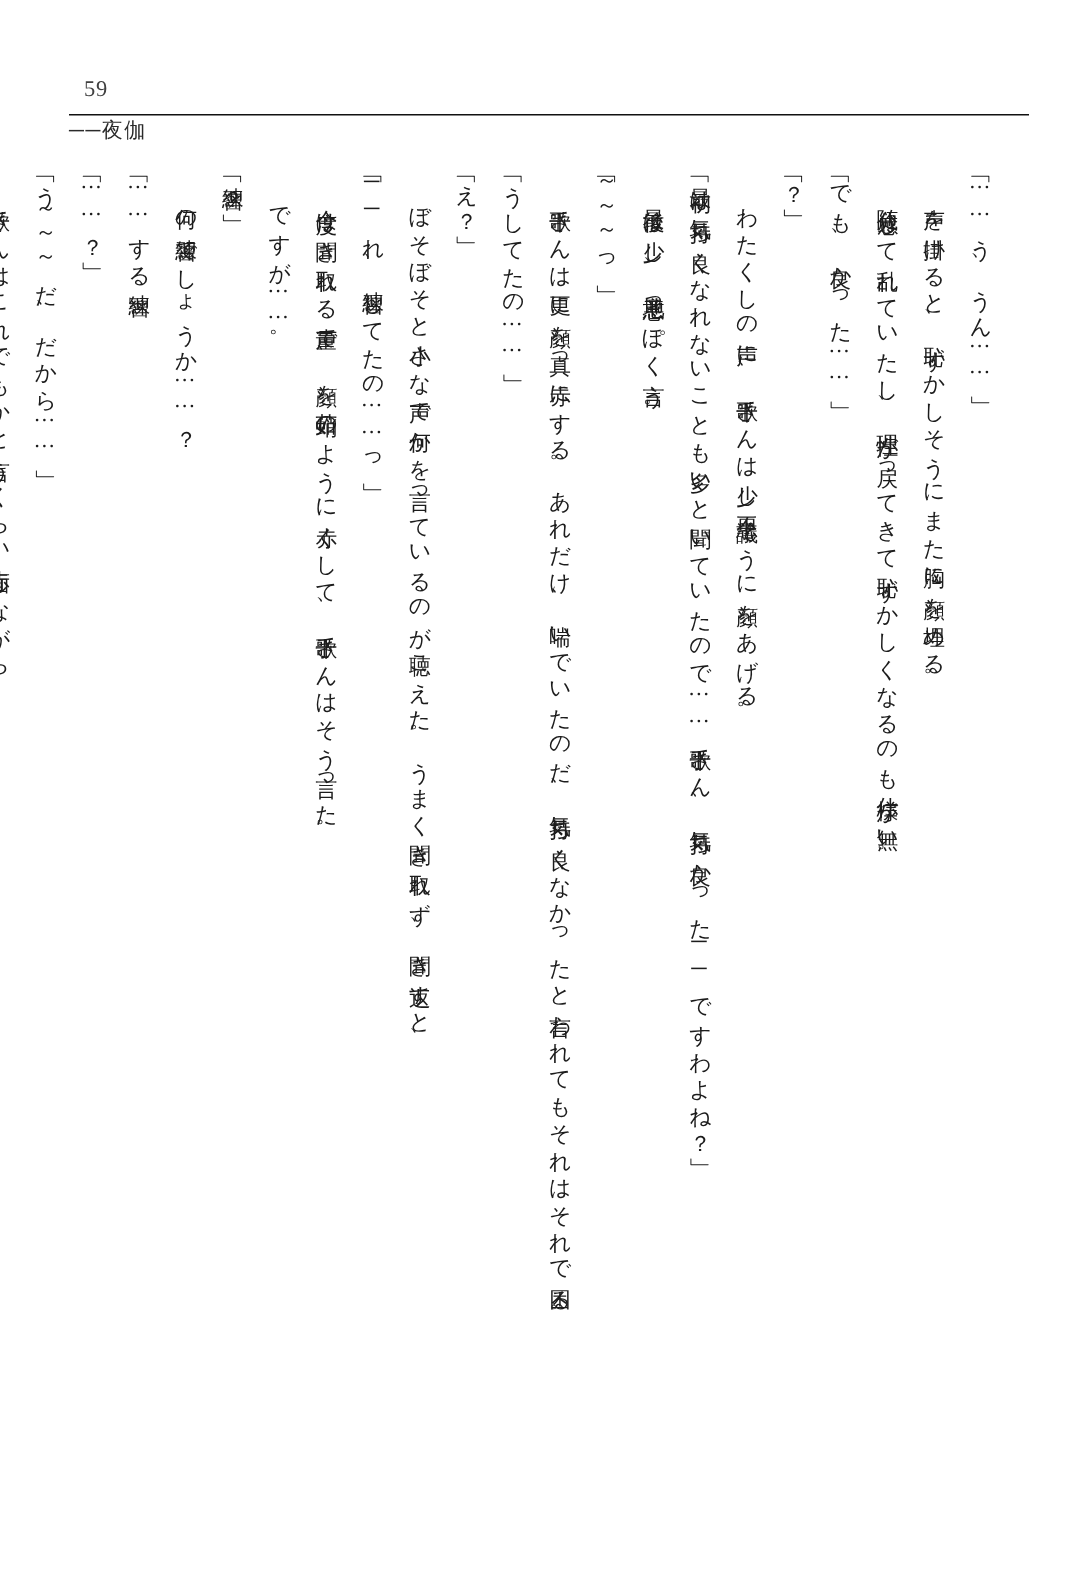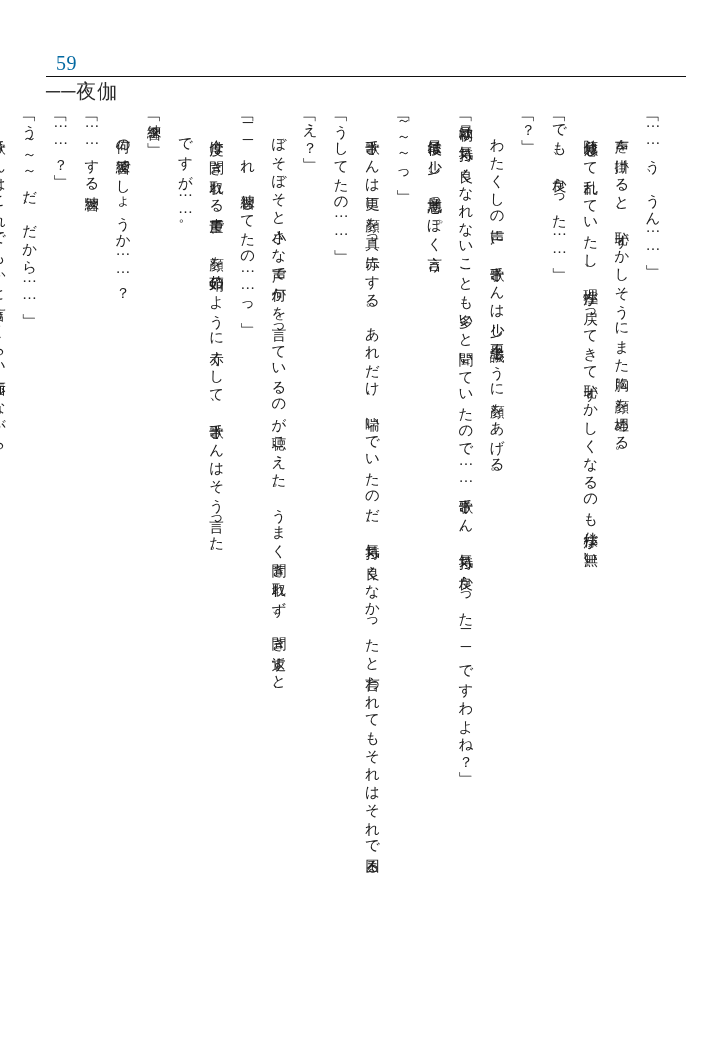--- a/index.html
+++ b/index.html
@@ -16,29 +16,29 @@
     width: 726px;
     height: 1050px;
     margin: 0 auto;
     background: #ffffff;
     overflow: hidden;
   }
   .page-number {
     position: absolute;
     left: 56px;
     top: 52px;
-    font-size: 20px;
+    font-size: 15px;
     letter-spacing: 0.5px;
-    color: #0369a1;
+    color: #404040;
   }
   .running-head {
     position: absolute;
     left: 46px;
     top: 78px;
-    font-size: 20px;
+    font-size: 14px;
     color: #2a2a2a;
     letter-spacing: 1px;
   }
   .rule {
     position: absolute;
     left: 46px;
     top: 76px;
     width: 640px;
     height: 1px;
     background: #111111;

